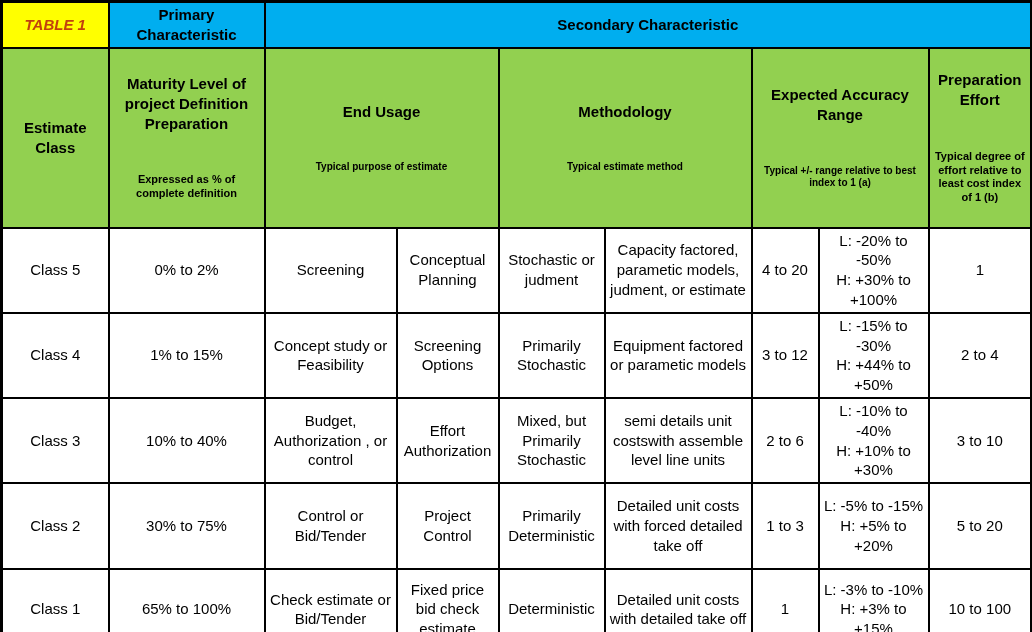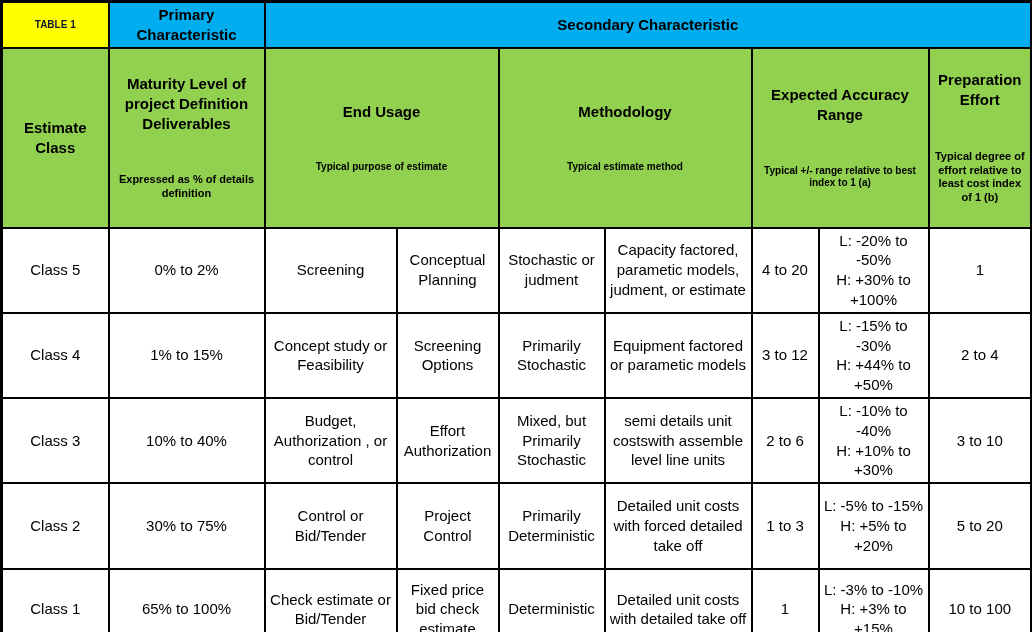--- a/index.html
+++ b/index.html
@@ -6,21 +6,21 @@
   body { font-family:"Liberation Sans", sans-serif; color:#000; }
   .sheet { width:1032px; height:632px; background:#fff; overflow:hidden; }
   table { border-collapse:collapse; table-layout:fixed; width:1032px; border:3px solid #000; }
   td {
     border:2px solid #000;
     text-align:center; vertical-align:middle;
     font-size:15px; line-height:1.32;
     padding:2px 3px; overflow:hidden;
     white-space:pre-line;
   }
-  .yellow { background:#FFFF00; font-weight:bold; font-size:10px; color:#0f172a; }
+  .yellow { background:#FFFF00; font-weight:bold; font-size:15px; color:#c2410c;font-style:italic; }
   .blue   { background:#00AEEF; font-weight:bold; font-size:15px; }
   .green  { background:#92D050; }
   .hmain  { display:block; font-weight:bold; font-size:15px; }
   .hsub   { display:block; font-weight:bold; font-size:11px; margin-top:20px; line-height:1.25; }
   .hsub.md { font-size:10px; }
 </style>
 </head>
 <body>
 
 <div class="sheet">
@@ -42,22 +42,22 @@
       <td class="yellow">TABLE 1</td>
       <td class="blue">Primary Characteristic</td>
       <td class="blue" colspan="7">Secondary Characteristic</td>
     </tr>
 
     <tr style="height:133px">
       <td class="green">
         <span class="hmain">Estimate Class</span>
       </td>
       <td class="green">
-        <span class="hmain">Maturity Level of project Definition Deliverables</span>
-        <span class="hsub">Expressed as % of details definition</span>
+        <span class="hmain">Maturity Level of project Definition Preparation</span>
+        <span class="hsub">Expressed as % of complete definition</span>
       </td>
       <td class="green" colspan="2">
         <span class="hmain">End Usage</span>
         <span class="hsub md">Typical purpose of estimate</span>
       </td>
       <td class="green" colspan="2">
         <span class="hmain">Methodology</span>
         <span class="hsub md">Typical estimate method</span>
       </td>
       <td class="green" colspan="2">

